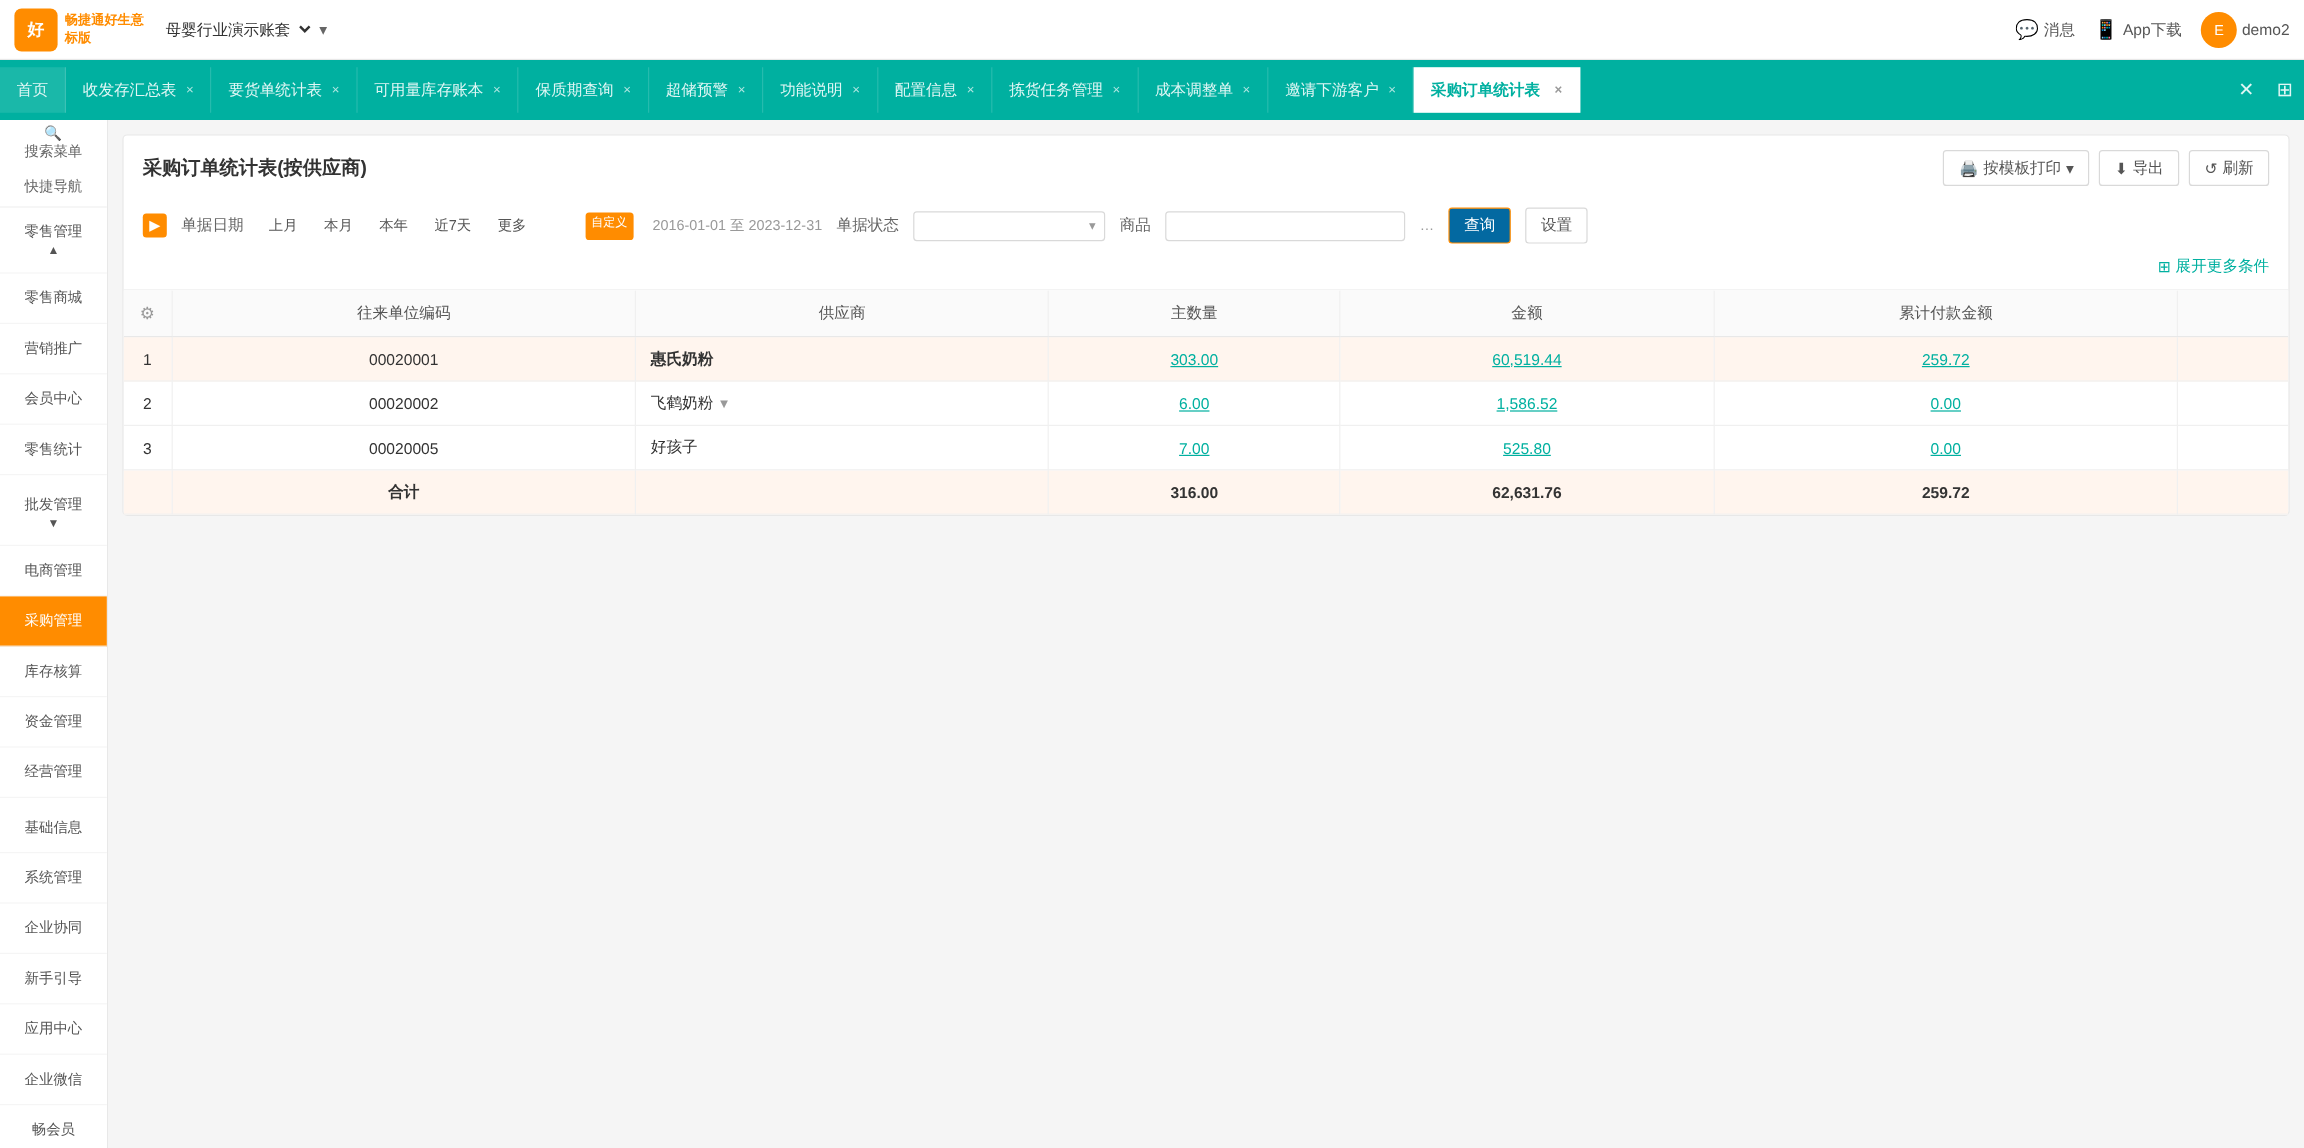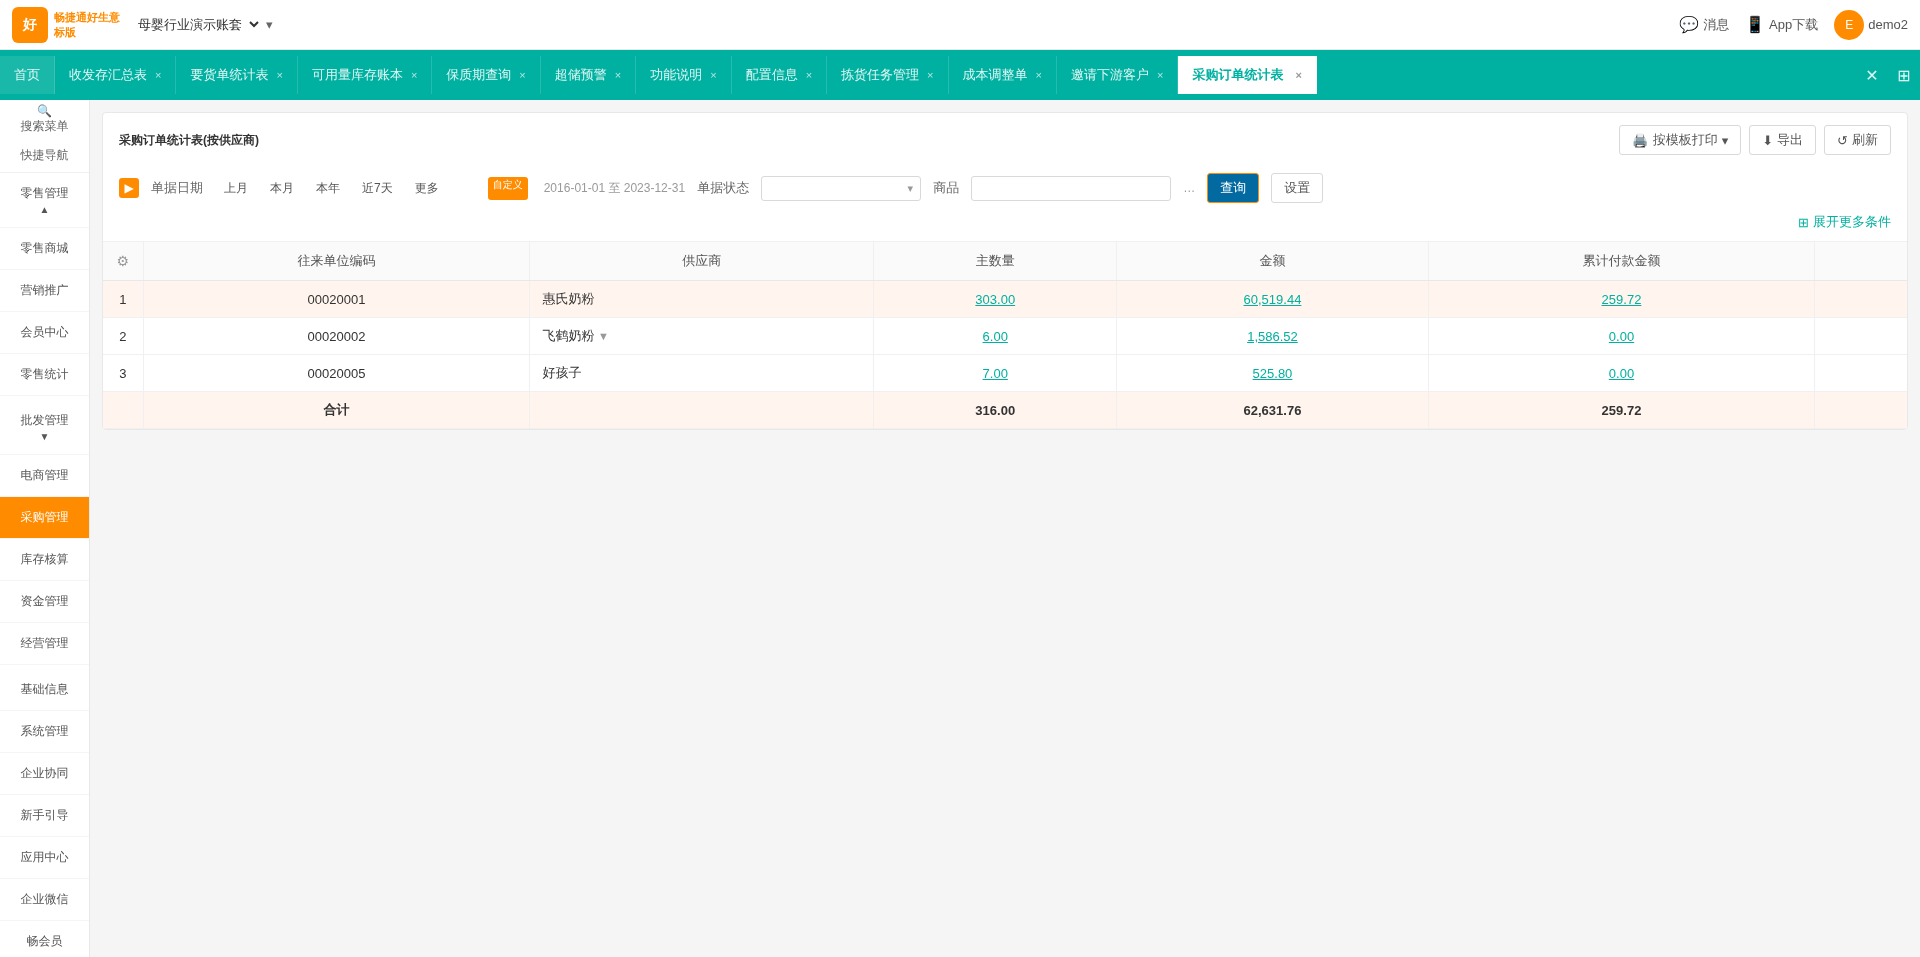--- a/index.html
+++ b/index.html
@@ -43,21 +43,21 @@
     .content-area { flex: 1; overflow: hidden; display: flex; flex-direction: column; background: #f5f5f5; }
 
     
     .page-content { flex: 1; overflow: auto; padding: 12px; }
 
     
     .card { background: #fff; border-radius: 4px; border: 1px solid #e8e8e8; }
 
     
     .page-header { display: flex; align-items: center; justify-content: space-between; padding: 12px 16px 8px; }
-    .page-title { font-size: 12px; font-weight: bold; color: #333; }
+    .page-title { font-size: 16px; font-weight: bold; color: #333; }
     .page-header-actions { display: flex; align-items: center; gap: 8px; }
     .btn { padding: 5px 12px; border-radius: 3px; font-size: 13px; cursor: pointer; border: 1px solid #d9d9d9; background: #fff; color: #555; display: flex; align-items: center; gap: 4px; }
     .btn-primary { background: #0369a1; color: #fff; border-color: #ff8c00; }
 
     
     .filter-area { padding: 10px 16px; border-bottom: 1px solid #f0f0f0; }
     .filter-row { display: flex; align-items: center; gap: 12px; flex-wrap: wrap; }
     .filter-label { color: #666; font-size: 13px; white-space: nowrap; }
     .filter-date-btns { display: flex; gap: 4px; }
     .date-btn { padding: 2px 8px; font-size: 12px; color: #555; cursor: pointer; border: 1px solid transparent; border-radius: 2px; }
@@ -330,21 +330,21 @@
                 <th>主数量</th>
                 <th>金额</th>
                 <th>累计付款金额</th>
                 <th></th>
               </tr>
             </thead>
             <tbody id="table-body">
             <tr class="row-highlight">
       <td>1</td>
       <td>00020001</td>
-      <td style="text-align:left;">惠氏奶粉</td>
+      <td style="text-align:left;font-weight:bold;">惠氏奶粉</td>
       <td><span class="link-text">303.00</span></td>
       <td><span class="link-text">60,519.44</span></td>
       <td><span class="link-text">259.72</span></td>
       <td></td>
     </tr>
                 <tr>
       <td>2</td>
       <td>00020002</td>
       <td style="text-align:left;">飞鹤奶粉 <span style="color:#999;font-size:11px;">▼</span></td>
       <td><span class="link-text">6.00</span></td>

